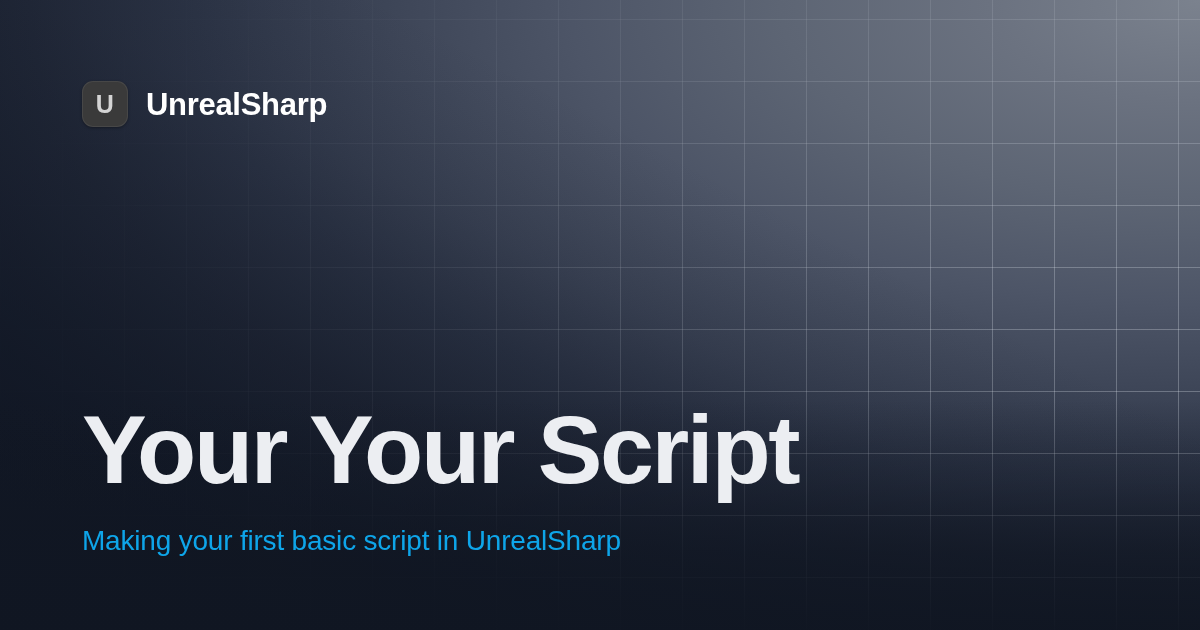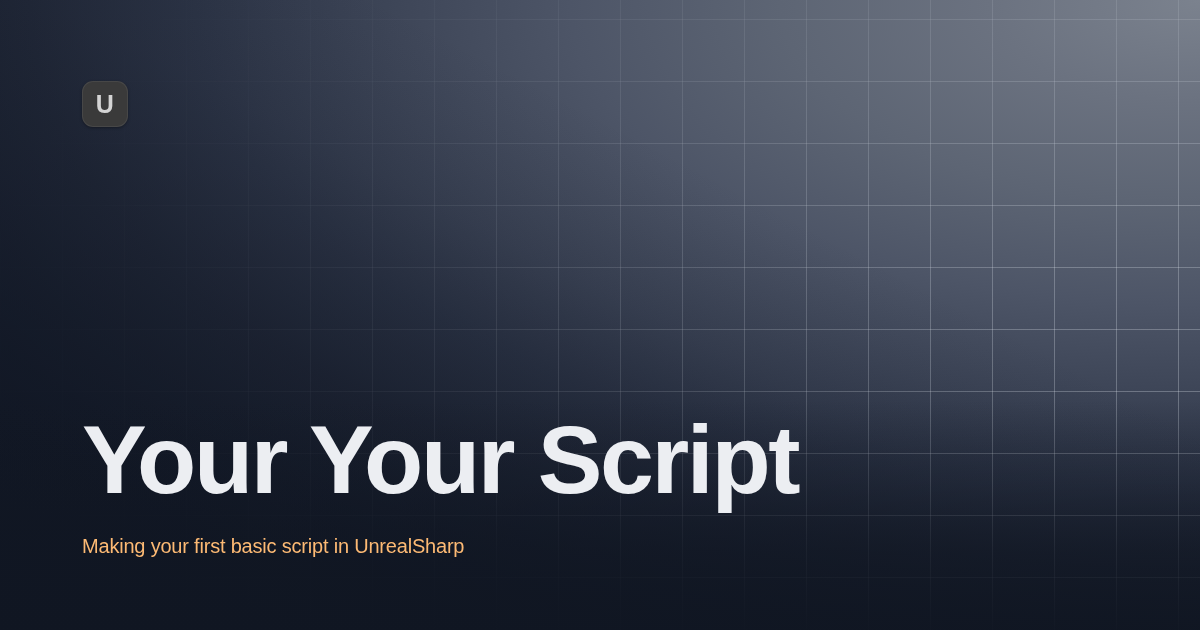--- a/index.html
+++ b/index.html
@@ -151,42 +151,43 @@
     font-size: 97px;
     font-weight: bold;
     color: #eceef2;
     letter-spacing: -2.4px;
     line-height: 1.0;
     white-space: nowrap;
   }
 
   .hero-subtitle {
     margin-top: 26px;
-    font-size: 20px;
+    font-size: 28px;
     font-weight: normal;
-    color: #fdba74;
+    color: #0ea5e9;
     letter-spacing: -0.2px;
     line-height: 1.2;
     white-space: nowrap;
   }
 </style>
 </head>
 <body>
 
 <div class="og-card">
 
   <div class="bg-gradient"></div>
   <div class="bg-grid"></div>
   <div class="bg-shade"></div>
   <div class="bg-bottom-veil"></div>
 
   <div class="brand">
     <div class="brand-badge">
       <span class="brand-badge-letter">U</span>
     </div>
+    <span class="brand-name">UnrealSharp</span>
   </div>
 
   <div class="hero">
     <h1 class="hero-title">Your Your Script</h1>
     <p class="hero-subtitle">Making your first basic script in UnrealSharp</p>
   </div>
 
 </div>
 
 </body></html>

